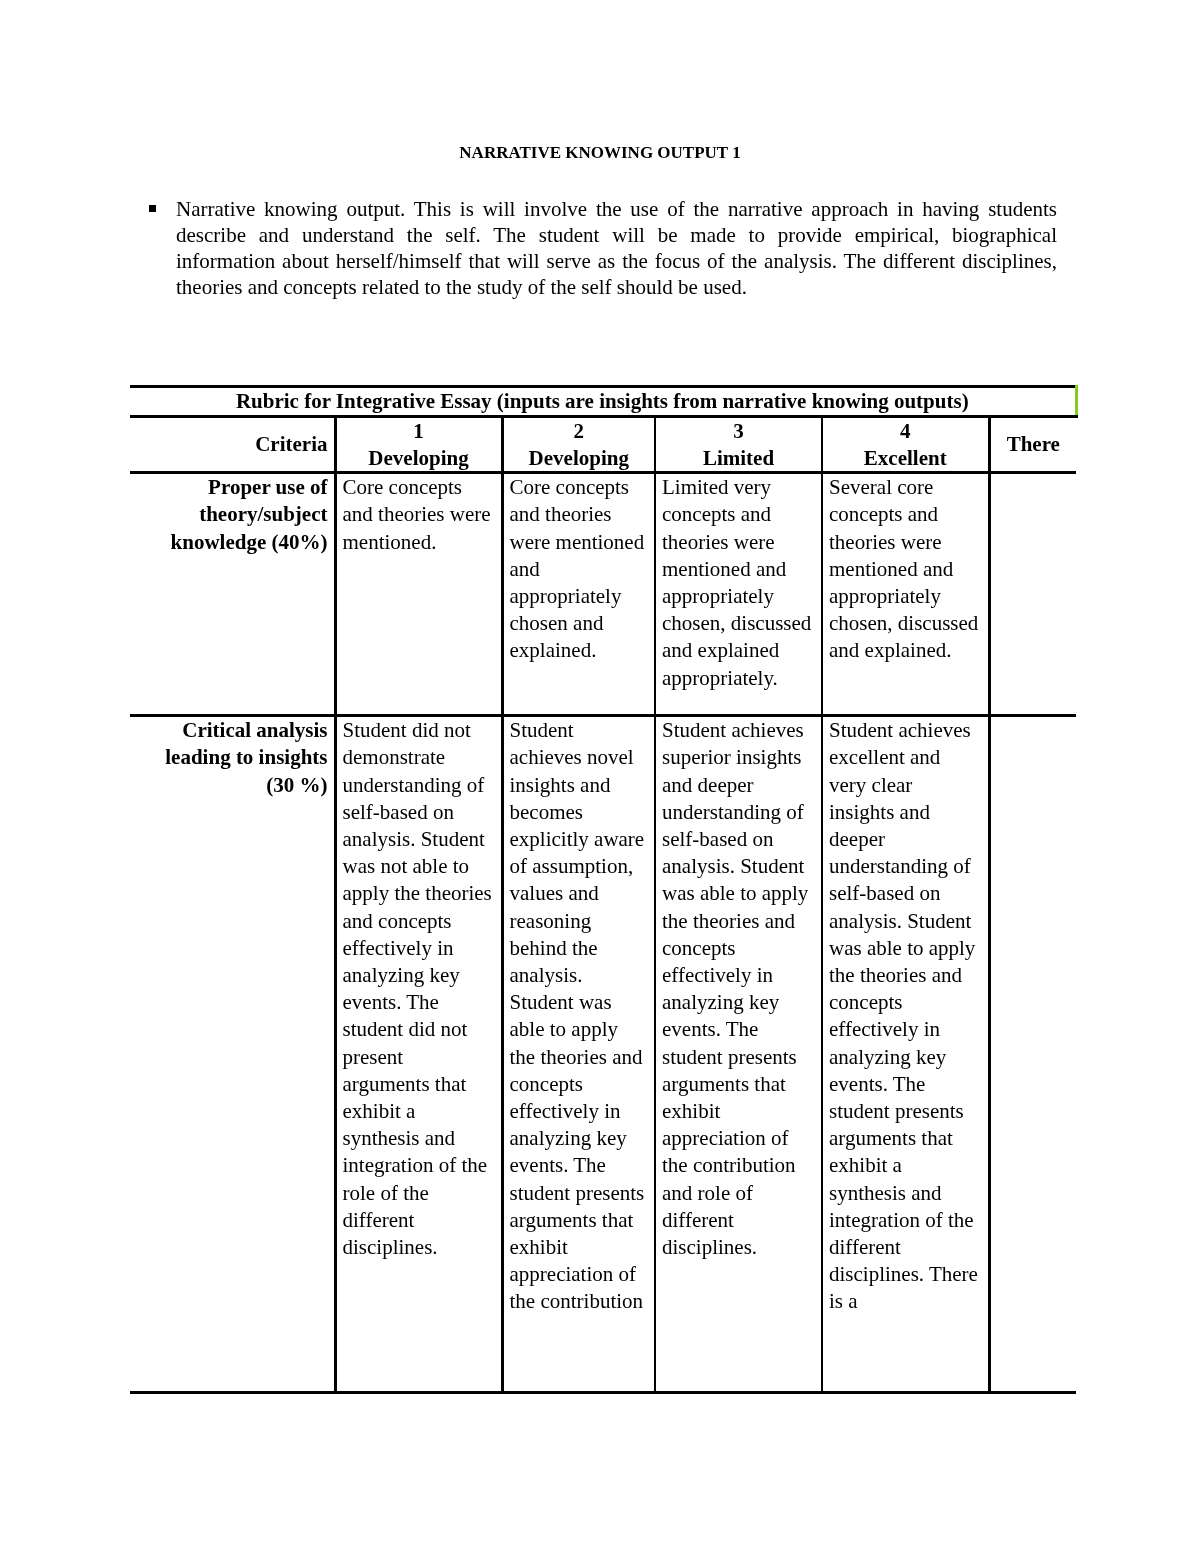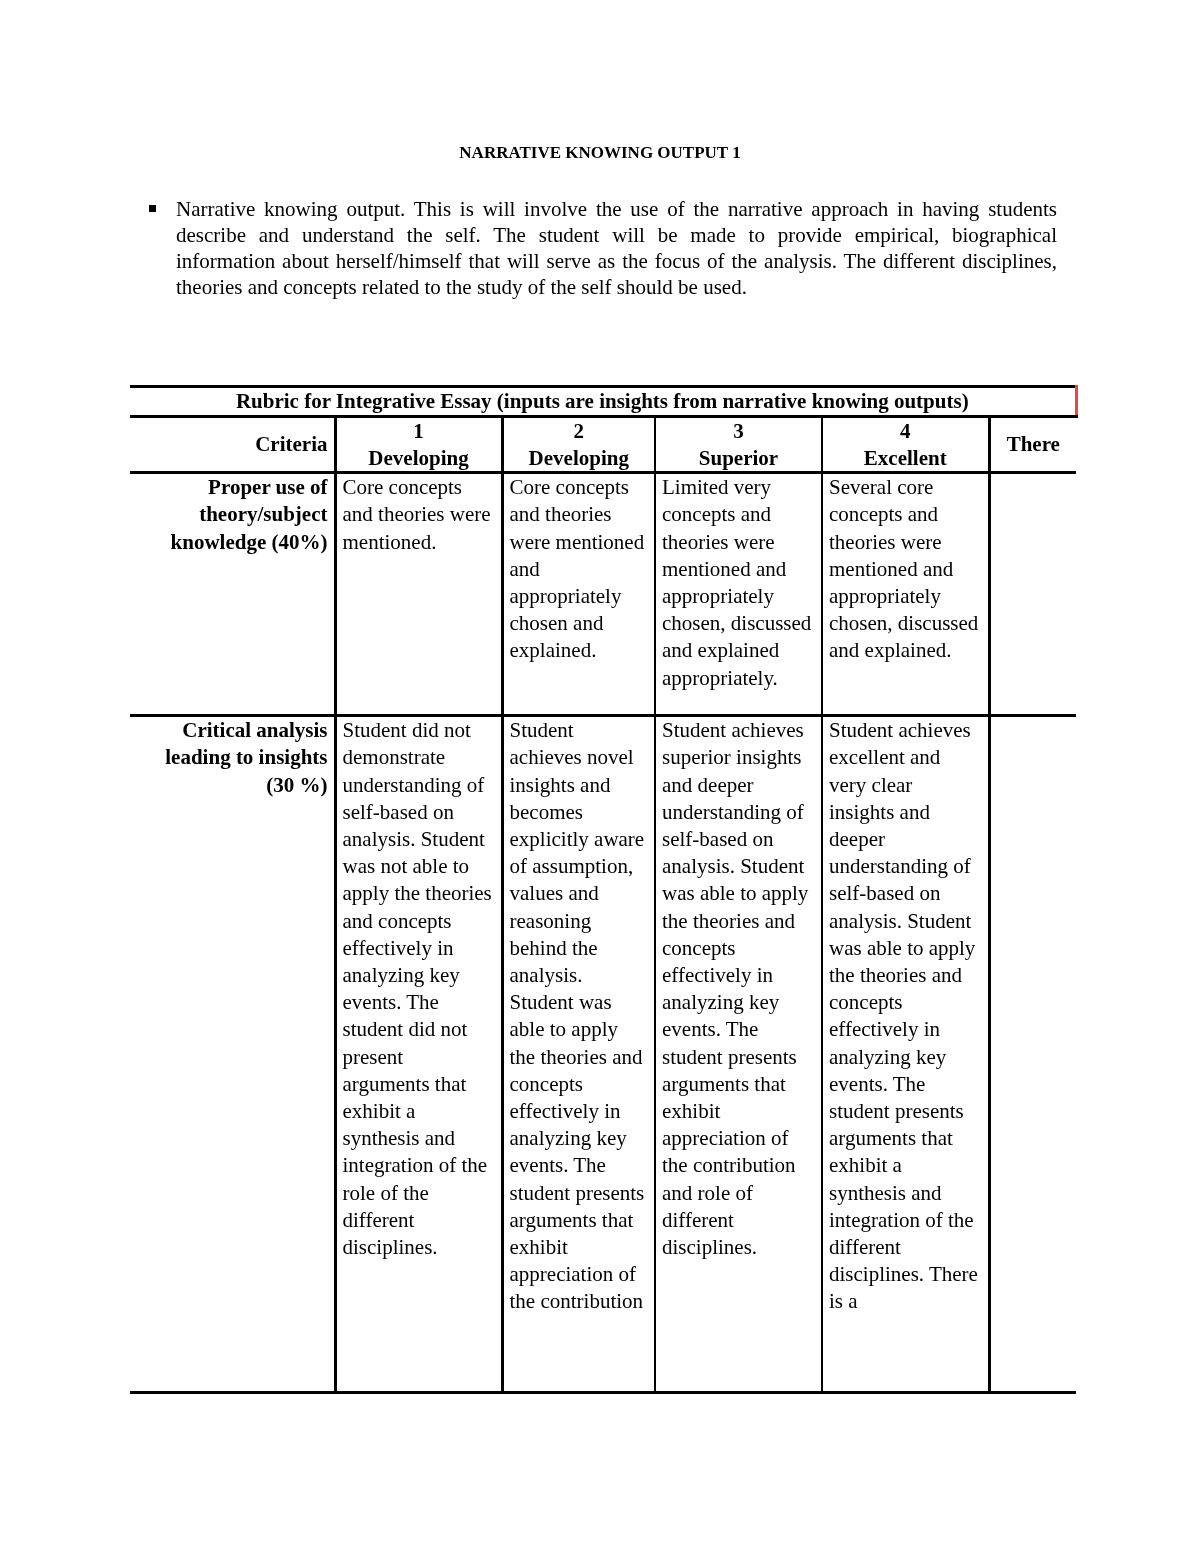--- a/index.html
+++ b/index.html
@@ -8,21 +8,21 @@
   .page-title { position: absolute; top: 143px; left: 0; width: 1200px; text-align: center;
                 font-size: 17px; font-weight: bold; letter-spacing: 0px; }
   .bullet-list { position: absolute; left: 147px; width: 910px; top: 196px; margin: 0; padding: 0; list-style: none; }
   .bullet-item { position: relative; padding-left: 29px; font-size: 21px; line-height: 26px; text-align: justify; }
   .bullet-item + .bullet-item { margin-top: 27px; }
   .bullet-icon { position: absolute; left: 2px; top: 9px; width: 7px; height: 7px; background: #000; }
   table.rubric { position: absolute; left: 130px; top: 385px; width: 946px; border-collapse: collapse;
                  table-layout: fixed; font-size: 21px; }
   .rubric td, .rubric th { vertical-align: top; padding: 0 6px; line-height: 27.2px; }
   .rubric th { font-weight: bold; }
-  .title-row th { border-top: 3px solid #000; border-bottom: 3px solid #000; border-right: 3px solid #ef4444;
+  .title-row th { border-top: 3px solid #000; border-bottom: 3px solid #000; border-right: 3px solid #84cc16;
                   text-align: center; height: 26px; font-size: 21px; }
   .head-row th { text-align: center; vertical-align: middle; border-bottom: 3px solid #000; height: 52px; }
   .head-row th.levels { vertical-align: top; line-height: 26.5px; }
   .rubric .c-crit { border-right: 3px solid #000; text-align: right; }
   .rubric .c1 { border-right: 3px solid #000; }
   .rubric .c2 { border-right: 2px solid #000; }
   .rubric .c3 { border-right: 2px solid #000; }
   .rubric .c4 { border-right: 3px solid #000; }
   .data-row td { border-bottom: 3px solid #000; }
   .data-row td.crit { font-weight: bold; }
@@ -60,21 +60,21 @@
     <th class="c1 levels">
       <span class="cell-line">1</span>
       <span class="cell-line">Developing</span>
     </th>
     <th class="c2 levels">
       <span class="cell-line">2</span>
       <span class="cell-line">Developing</span>
     </th>
     <th class="c3 levels">
       <span class="cell-line">3</span>
-      <span class="cell-line">Superior</span>
+      <span class="cell-line">Limited</span>
     </th>
     <th class="c4 levels">
       <span class="cell-line">4</span>
       <span class="cell-line">Excellent</span>
     </th>
     <th>There</th>
   </tr>
   <tr class="data-row row1">
     <td class="crit c-crit">Proper use of theory/subject knowledge (40%)</td>
     <td class="c1">Core concepts and theories were mentioned.</td>

